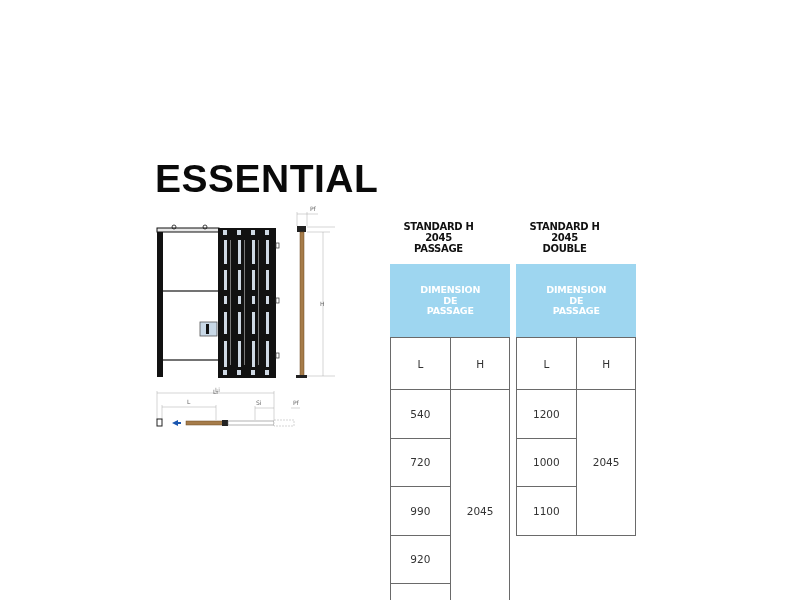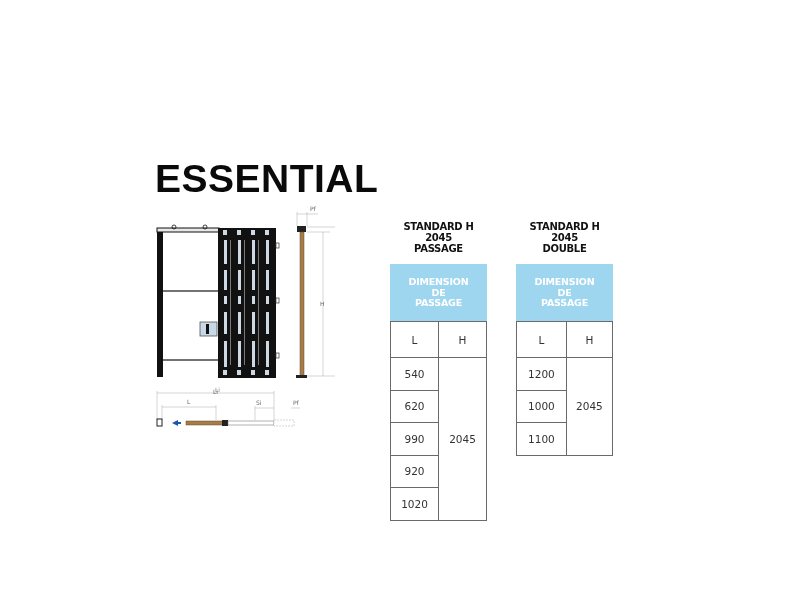--- a/index.html
+++ b/index.html
@@ -2,21 +2,21 @@
 <html><head>
   <meta charset="utf-8">
   <style>
     html, body { margin:0; padding:0; background:#ffffff; }
     body { width:800px; height:600px; position:relative; overflow:hidden; font-family:"DejaVu Sans", sans-serif; }
     .title { position:absolute; left:151px; top:155px; font-family:"Liberation Sans", sans-serif; font-weight:bold; font-size:39px; letter-spacing:0.5px; color:#0a0a0a; margin:4px; line-height:1; }
     .drawing { position:absolute; left:0; top:0; width:800px; height:600px; }
     .tblock { position:absolute; }
     .tblock .cap { text-align:center; font-family:"DejaVu Sans", sans-serif; font-weight:bold; font-size:10px; line-height:11px; color:#111; letter-spacing:-0.3px; }
     table.dim { border-collapse:collapse; margin-top:10px; }
-    table.dim td, table.dim th { border:1px solid #6a6a6a; font-family:"DejaVu Sans", sans-serif; font-size:10.5px; color:#333; text-align:center; padding:8px; font-weight:normal; }
+    table.dim td, table.dim th { border:1px solid #6a6a6a; font-family:"DejaVu Sans", sans-serif; font-size:10.5px; color:#333; text-align:center; padding:16px; font-weight:normal; }
     table.dim th.hdr { background:#9ed6f0; color:#ffffff; font-weight:bold; font-size:9.5px; line-height:10.5px; height:40px; border:1px solid #9ed6f0; border-bottom:1px solid #6a6a6a; letter-spacing:-0.2px; }
     table.dim td { height:15.5px; }
     table.dim td.sub { height:19px; }
   </style>
 </head>
 <body>
 
 <h1 class="title">ESSENTIAL</h1>
 
 <svg class="drawing" viewBox="0 0 800 600" xmlns="http://www.w3.org/2000/svg">
@@ -132,21 +132,21 @@
     </tr>
     <tr>
       <td class="sub" style="width:50%;">L</td>
       <td class="sub">H</td>
     </tr>
     <tr>
       <td>540</td>
       <td rowspan="5">2045</td>
     </tr>
     <tr>
-          <td>620</td>
+          <td>720</td>
         </tr>
     <tr>
           <td>990</td>
         </tr>
     <tr>
           <td>920</td>
         </tr>
     <tr>
           <td>1020</td>
         </tr>

